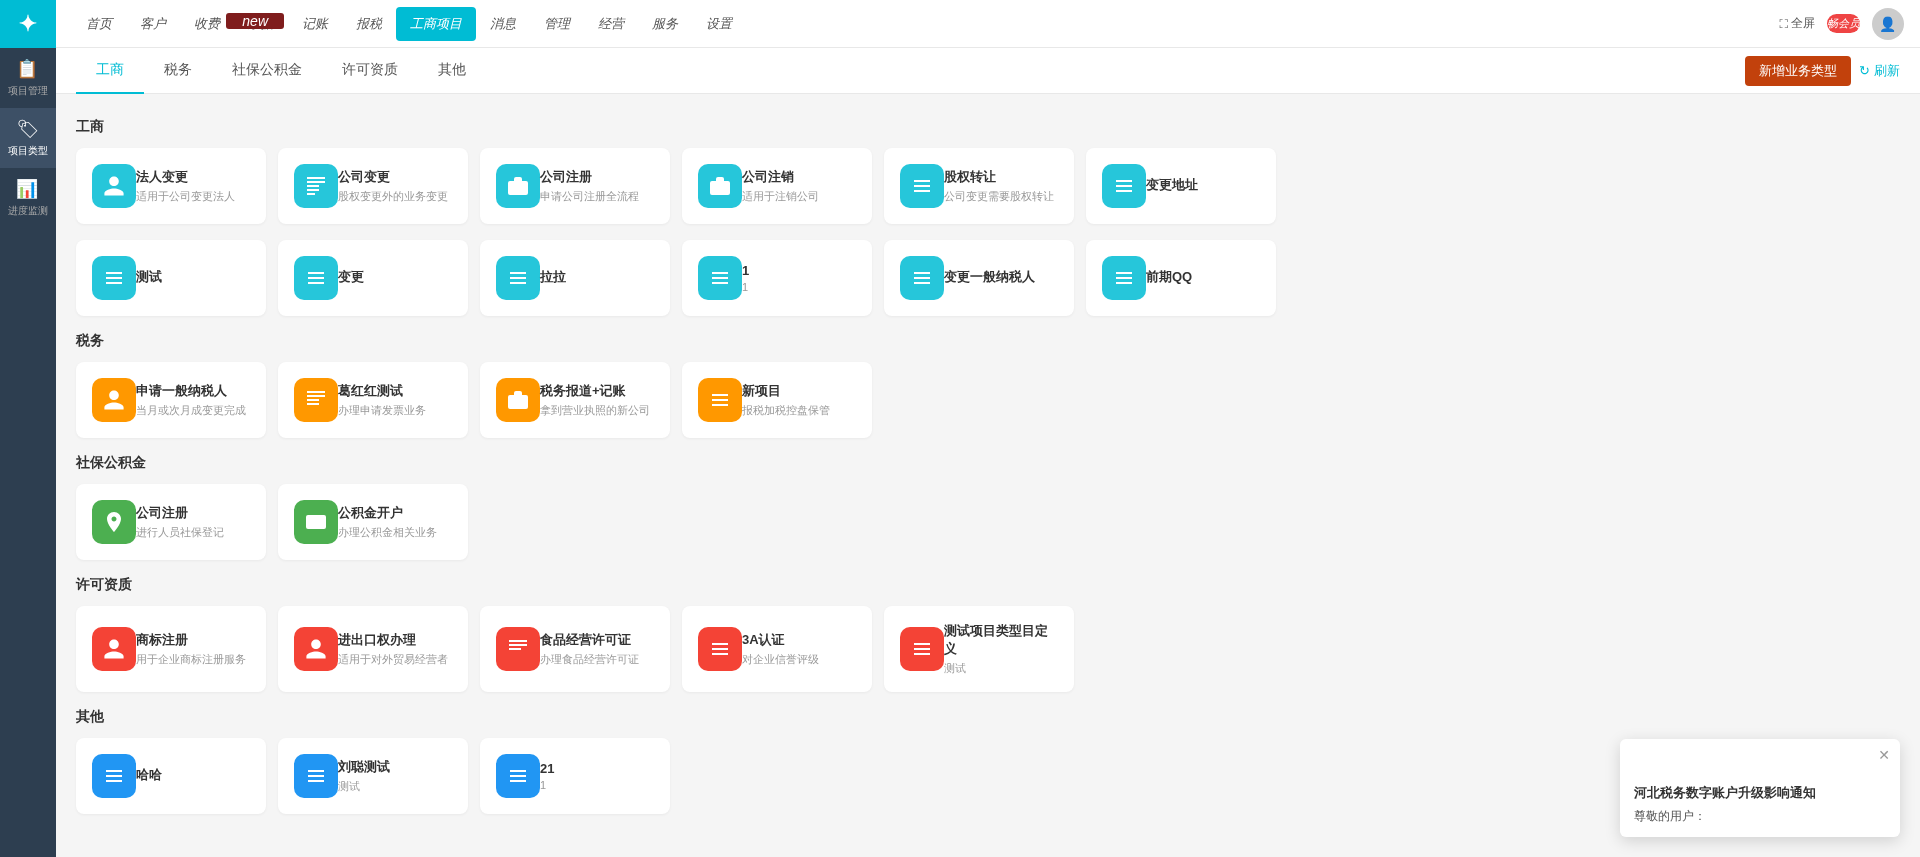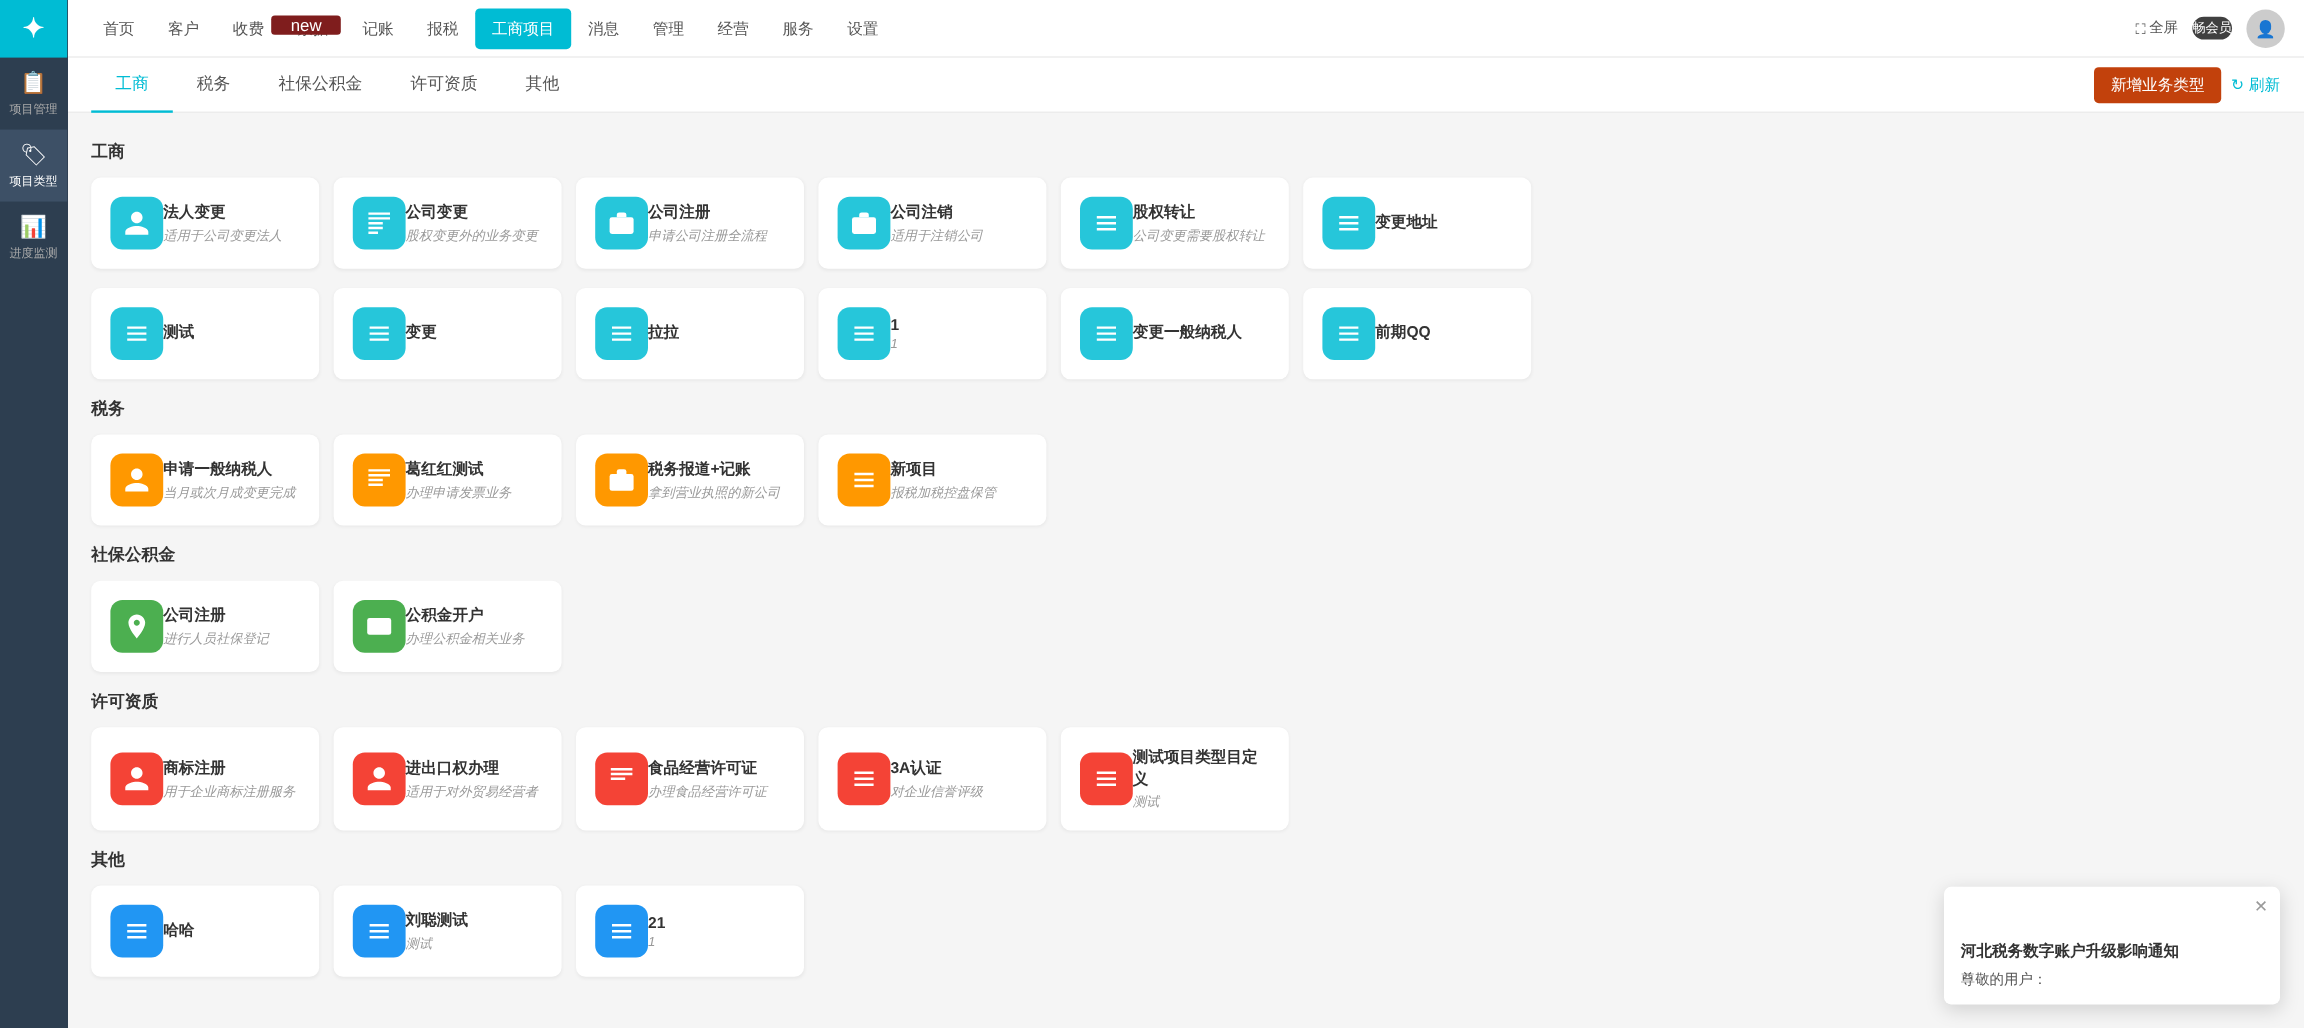--- a/index.html
+++ b/index.html
@@ -19,20 +19,21 @@
     }
     .top-nav-item {
       padding: 0 14px;
       height: 34px;
       display: flex;
       align-items: center;
       cursor: pointer;
       color: #555;
       font-size: 13px;
       position: relative;
+      font-style: italic;
     }
     .top-nav-item.active {
       background: #00bcd4;
       color: #fff;
       border-radius: 4px;
     }
     .top-nav-item .badge-new {
       position: absolute;
       top: 6px;
       right: 4px;
@@ -202,21 +203,20 @@
       font-weight: bold;
       color: #333;
       margin-bottom: 3px;
     }
     .card-desc {
       font-size: 11px;
       color: #999;
       overflow: hidden;
       text-overflow: ellipsis;
       white-space: nowrap;
-      font-style: italic;
     }
 
     
     .icon-teal { background: #26c6da; }
     .icon-orange { background: #ff9800; }
     .icon-red { background: #f44336; }
     .icon-green { background: #4caf50; }
     .icon-blue { background: #2196f3; }
 
     
@@ -249,25 +249,26 @@
     }
 
     
     .icon-svg {
       width: 24px;
       height: 24px;
       fill: #fff;
     }
 
     .member-badge {
-      background: #404040;
+      background: #ef4444;
       color: #fff;
       font-size: 11px;
       padding: 2px 0;
       border-radius: 10px;
+      font-style: italic;
     }
 
     .fullscreen-btn {
       display: flex;
       align-items: center;
       gap: 3px;
       color: #555;
       font-size: 12px;
       cursor: pointer;
     }

